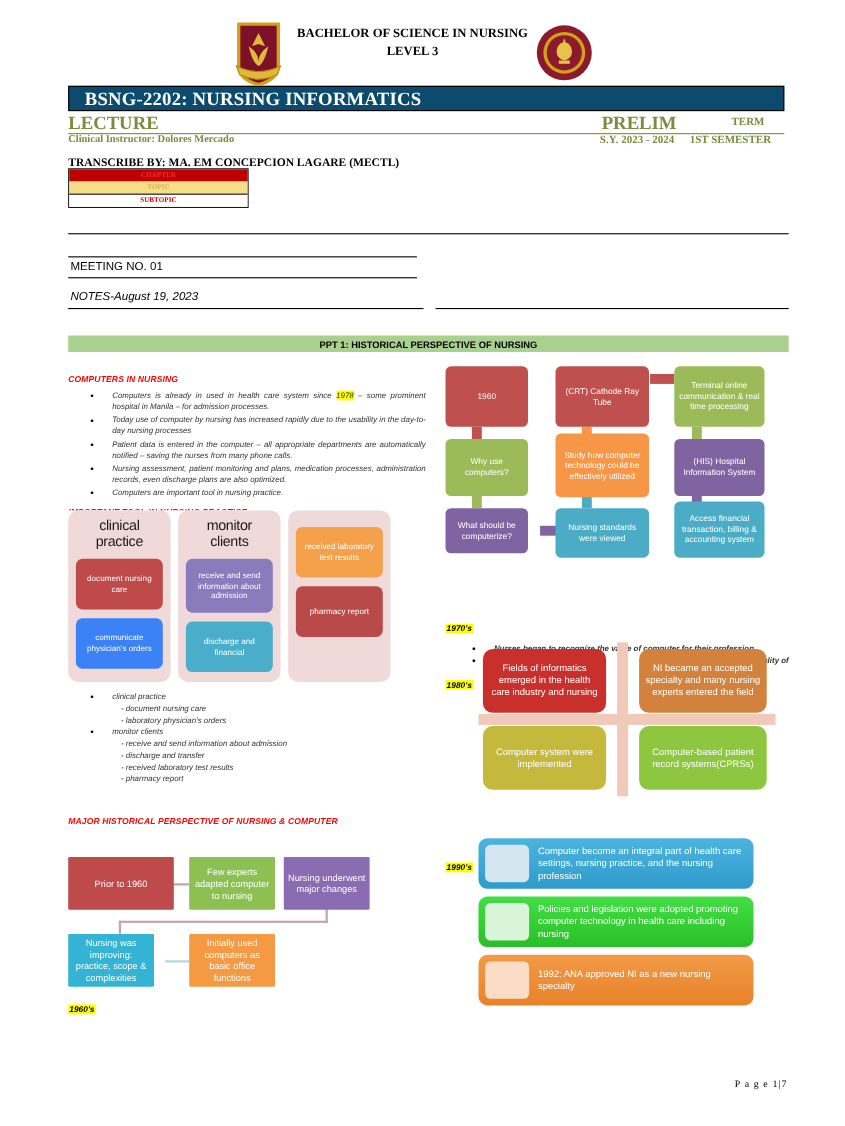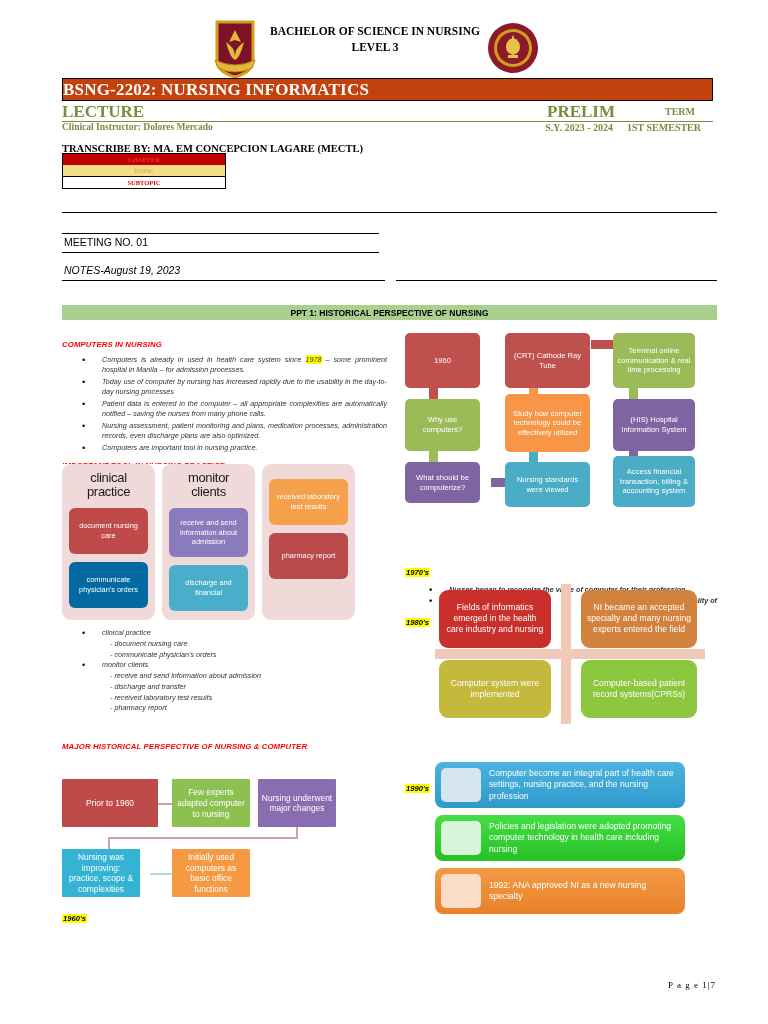--- a/index.html
+++ b/index.html
@@ -25,24 +25,25 @@
     position: absolute; left: 270px; top: 24px; width: 210px;
     text-align: center;
     font-family: "Liberation Serif", serif;
     font-weight: bold; font-size: 11.5px; line-height: 1.38;
     color: #000;
   }
 
   
   .course-bar {
     margin: 0 55px 0 62px;
-    background: #c2410c;
+    background: #0c4a6e;
     border: 1.4px solid #000;
     height: 23px;
     display: flex; align-items: center;
+    padding-left: 14px;
   }
   .course-bar span {
     color: #ffffff; font-weight: bold; font-size: 17px;
     font-family: "Liberation Serif", serif;
     letter-spacing: .2px;
   }
 
   .meta-row { position: relative; margin: 1px 55px 0 62px; height: 40px; }
   .lecture-word {
     position: absolute; left: 0; top: 0;
@@ -175,21 +176,21 @@
   }
   .panel-title.empty { visibility: hidden; }
   .chip {
     border-radius: 6px; color: #fff; text-align: center;
     font-family: "Liberation Sans", sans-serif;
     font-size: 7.4px; line-height: 1.3;
     padding: 10px 4px; min-height: 46px;
     display: flex; align-items: center; justify-content: center;
   }
   .c-red    { background: #bf4a4a; }
-  .c-green  { background: #0369a1; }
+  .c-green  { background: #3b82f6; }
   .c-purple { background: #8a7bbd; }
   .c-blue   { background: #4aaecb; }
   .c-orange { background: #f5a04a; }
   .c-dkred  { background: #b94a4a; }
 
   
   .flow2 { position: relative; width: 290px; height: 140px; margin-top: 6px; }
   .fbox {
     position: absolute; border-radius: 1px; color: #fff;
     font-family: "Liberation Sans", sans-serif;
@@ -317,21 +318,21 @@
 
 <div class="ppt-bar">PPT 1: HISTORICAL PERSPECTIVE OF NURSING</div>
 
 <div class="col-left">
 
   <div class="sec-head">COMPUTERS IN NURSING</div>
 
   <ul class="bul">
     <li><span>Computers is already in used in health care system since </span><span class="hl">1978</span><span> – some prominent hospital in Manila – for admission processes.</span></li>
     <li>Today use of computer by nursing has increased rapidly due to the usability in the day-to-day nursing processes</li>
-    <li>Patient data is entered in the computer – all appropriate complexities are automatically notified – saving the nurses from many phone calls.</li>
+    <li>Patient data is entered in the computer – all appropriate departments are automatically notified – saving the nurses from many phone calls.</li>
     <li>Nursing assessment, patient monitoring and plans, medication processes, administration records, even discharge plans are also optimized.</li>
     <li>Computers are important tool in nursing practice.</li>
   </ul>
 
   <div class="sec-head" style="margin-top:8px;margin-bottom:0;position:relative;z-index:1;">IMPORTANT TOOL IN NURSING PRACTICE</div>
 
   <div class="panels" style="margin-top:-6px;position:relative;z-index:2;">
 
     <div class="panel">
       <div class="panel-title">clinical practice</div>
@@ -350,21 +351,21 @@
       <div class="chip c-orange">received laboratory test results</div>
       <div class="chip c-dkred">pharmacy report</div>
     </div>
   </div>
 
   <ul class="bul2" style="margin-top:8px;">
     <li>
       <span>clinical practice</span>
       <ul class="sublist">
         <li>- document nursing care</li>
-        <li>- communicate physician's orders</li>
+        <li>- laboratory physician's orders</li>
       </ul>
     </li>
     <li>
       <span>monitor clients</span>
       <ul class="sublist">
         <li>- receive and send information about admission</li>
         <li>- discharge and transfer</li>
         <li>- received laboratory test results</li>
         <li>- pharmacy report</li>
       </ul>

